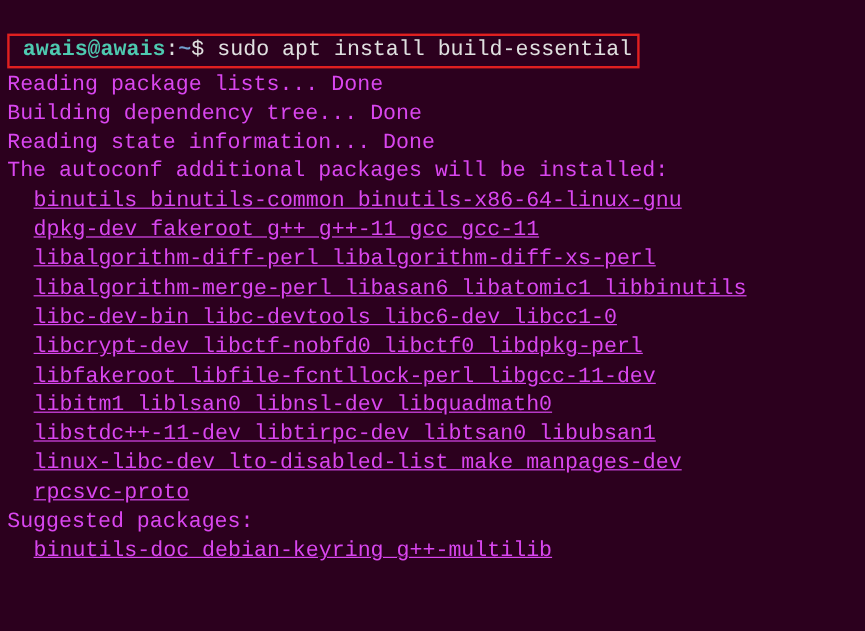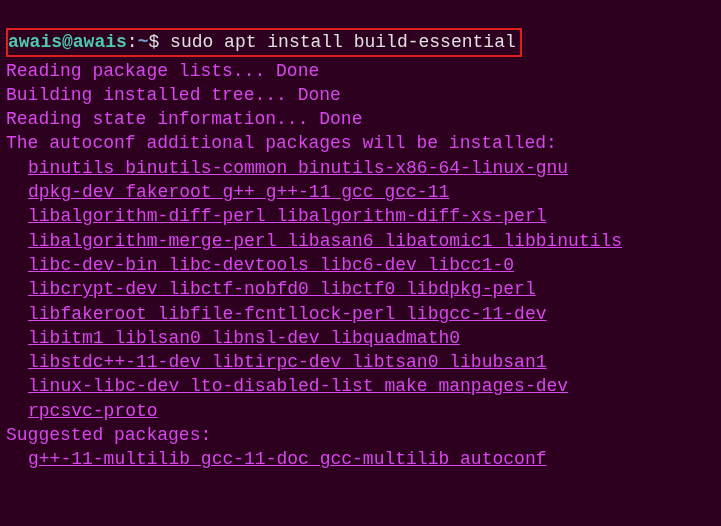--- a/index.html
+++ b/index.html
@@ -18,21 +18,21 @@
       overflow: hidden;
       padding: 4px 6px;
     }
     .terminal {
       white-space: pre-wrap;
       word-wrap: break-word;
     }
     .prompt-line {
       display: inline-block;
       border: 2px solid #e02020;
-      padding: 0 4px 0 0;
+      padding: 0 4px 0 11px;
       margin-bottom: 2px;
     }
     .user-host {
       color: #4ec9b0;
       font-weight: bold;
     }
     .colon {
       color: #e0e0e0;
     }
     .path {
@@ -53,17 +53,17 @@
       display: block;
       text-decoration: underline;
     }
   </style>
 </head>
 <body>
 
 <div class="terminal">
 <span class="prompt-line"><span class="user-host">awais@awais</span><span class="colon">:</span><span class="path">~</span><span class="dollar">$</span> <span class="command">sudo apt install build-essential</span></span>
 <span class="output-line">Reading package lists... Done</span>
-<span class="output-line">Building installed tree... Done</span>
+<span class="output-line">Building dependency tree... Done</span>
 <span class="output-line">Reading state information... Done</span>
 <span class="output-line">The autoconf additional packages will be installed:</span>
 <span class="output-line indent">binutils binutils-common binutils-x86-64-linux-gnu</span><span class="output-line indent">dpkg-dev fakeroot g++ g++-11 gcc gcc-11</span><span class="output-line indent">libalgorithm-diff-perl libalgorithm-diff-xs-perl</span><span class="output-line indent">libalgorithm-merge-perl libasan6 libatomic1 libbinutils</span><span class="output-line indent">libc-dev-bin libc-devtools libc6-dev libcc1-0</span><span class="output-line indent">libcrypt-dev libctf-nobfd0 libctf0 libdpkg-perl</span><span class="output-line indent">libfakeroot libfile-fcntllock-perl libgcc-11-dev</span><span class="output-line indent">libitm1 liblsan0 libnsl-dev libquadmath0</span><span class="output-line indent">libstdc++-11-dev libtirpc-dev libtsan0 libubsan1</span><span class="output-line indent">linux-libc-dev lto-disabled-list make manpages-dev</span><span class="output-line indent">rpcsvc-proto</span><span class="output-line">Suggested packages:</span>
-<span class="output-line indent">g++-11-multilib gcc-11-doc gcc-multilib autoconf</span></div>
+<span class="output-line indent">binutils-doc debian-keyring g++-multilib</span></div>
 
 </body></html>

